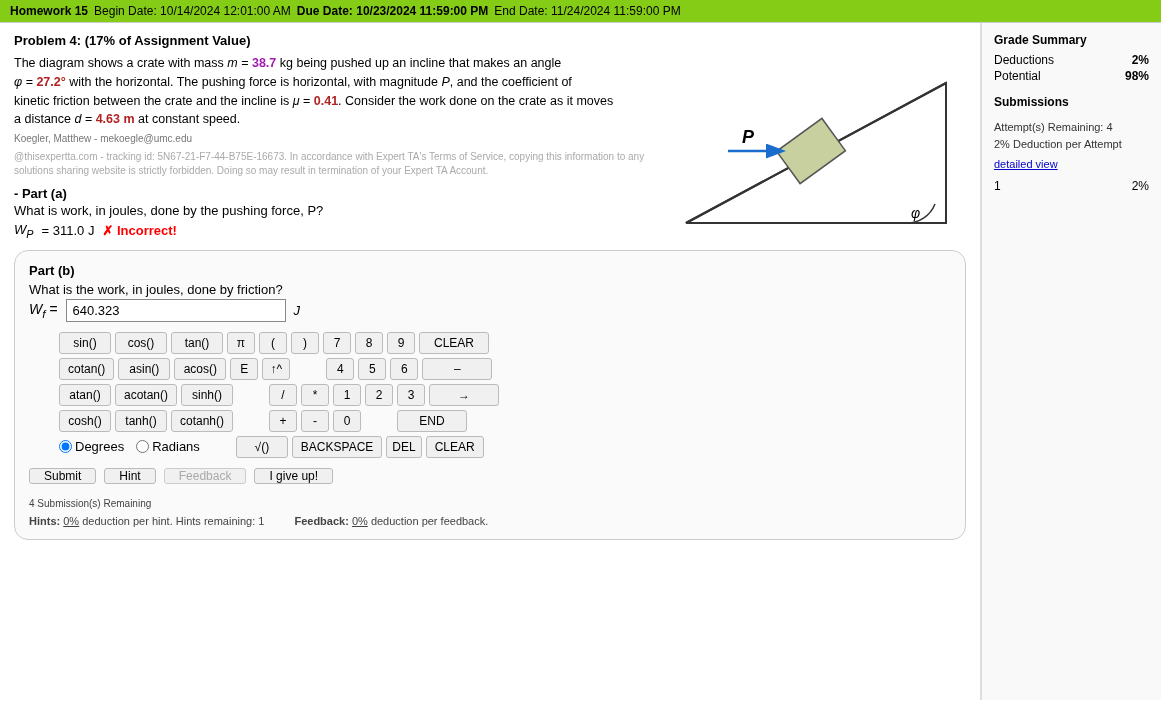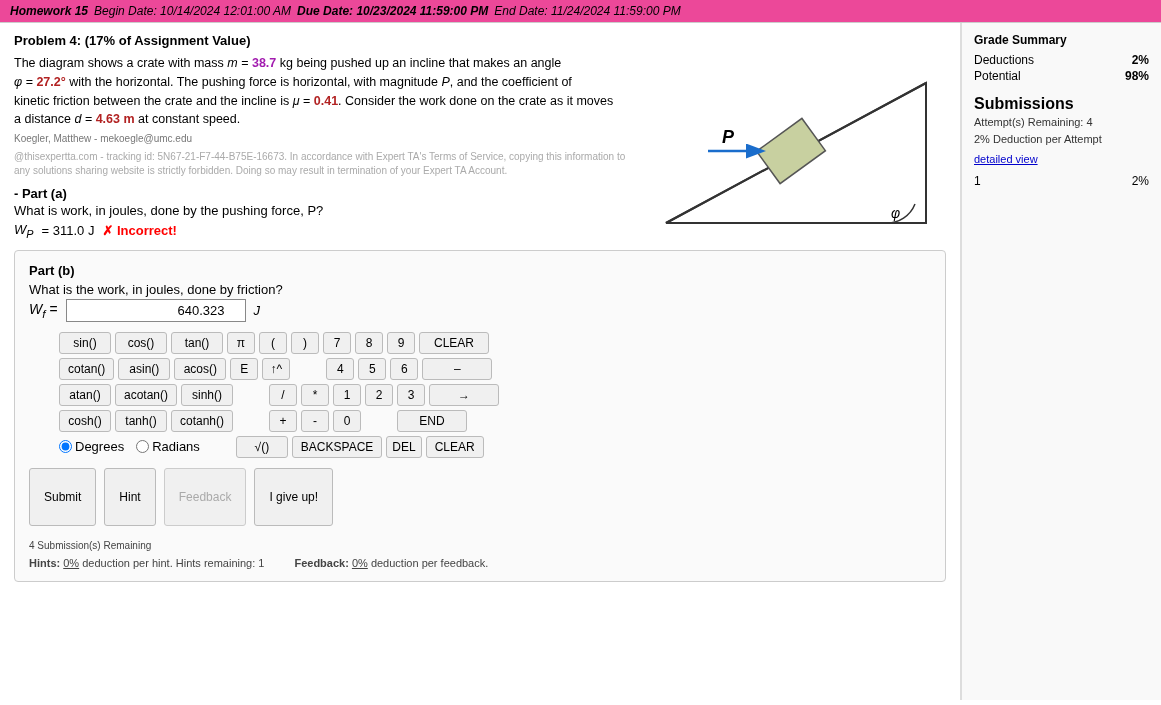--- a/index.html
+++ b/index.html
@@ -5,42 +5,41 @@
     * { box-sizing: border-box; margin: 0; padding: 0; }
     body {
       font-family: Arial, sans-serif;
       font-size: 13px;
       background: #fff;
       color: #000;
       width: 1161px;
       min-height: 705px;
     }
     .header-bar {
-      background: #ec4899;
+      background: #84cc16;
       padding: 4px 10px;
       font-size: 12px;
       border-bottom: 1px solid #ccc;
       display: flex;
       align-items: center;
       gap: 6px;
-      font-style: italic;
     }
     .header-bar strong { font-weight: bold; }
     .main-content {
       display: flex;
       height: calc(705px - 28px);
     }
     .left-panel {
       flex: 1;
       padding: 10px 14px;
       overflow-y: auto;
       border-right: 1px solid #ddd;
     }
     .right-panel {
-      width: 200px;
+      width: 180px;
       padding: 10px 12px;
       font-size: 12px;
       background: #f9f9f9;
       border-left: 1px solid #ddd;
     }
     .problem-title {
       font-weight: bold;
       font-size: 13px;
       margin-bottom: 6px;
     }
@@ -74,21 +73,21 @@
     }
     .answer-row {
       display: flex;
       align-items: center;
       gap: 8px;
       margin: 4px 0;
       font-size: 13px;
     }
     .part-b-box {
       border: 1px solid #ccc;
-      border-radius: 4px;
+      border-radius: 14px;
       padding: 12px 14px;
       margin-top: 10px;
       background: #fafafa;
     }
     .part-b-title {
       font-weight: bold;
       font-size: 13px;
       margin-bottom: 4px;
     }
     .input-row {
@@ -96,24 +95,23 @@
       align-items: center;
       gap: 8px;
       margin-bottom: 10px;
     }
     .wf-label {
       font-style: italic;
       font-size: 14px;
     }
     .wf-input {
       border: 1px solid #888;
-      padding: 3px 20px;
-      font-size: 13px;
-      width: 180px;
-      text-align: right;
+      padding: 3px 6px;
+      font-size: 13px;
+      width: 220px;
     }
     .unit-label {
       font-size: 13px;
       font-style: italic;
     }
     .keypad {
       display: flex;
       flex-direction: column;
       gap: 4px;
       margin-left: 30px;
@@ -143,21 +141,21 @@
     .action-row {
       display: flex;
       gap: 8px;
       margin-top: 10px;
       align-items: center;
     }
     .action-btn {
       background: #f0f0f0;
       border: 1px solid #bbb;
       border-radius: 3px;
-      padding: 21px 14px;
+      padding: 0 14px;
       font-size: 12px;
       cursor: pointer;
     }
     .action-btn.feedback-btn {
       color: #aaa;
       border-color: #ccc;
     }
     .submissions-text {
       font-size: 10px;
       color: #444;
@@ -185,22 +183,22 @@
       margin-bottom: 2px;
     }
     .grade-row .val {
       font-weight: bold;
     }
     .submissions-section {
       margin-top: 12px;
     }
     .submissions-title {
       font-weight: bold;
-      font-size: 16px;
-      margin-bottom: 1px;
+      font-size: 12px;
+      margin-bottom: 10px;
     }
     .subs-detail {
       font-size: 11px;
       color: #333;
       line-height: 1.5;
     }
     .diagram-area {
       float: right;
       width: 310px;
       height: 220px;

